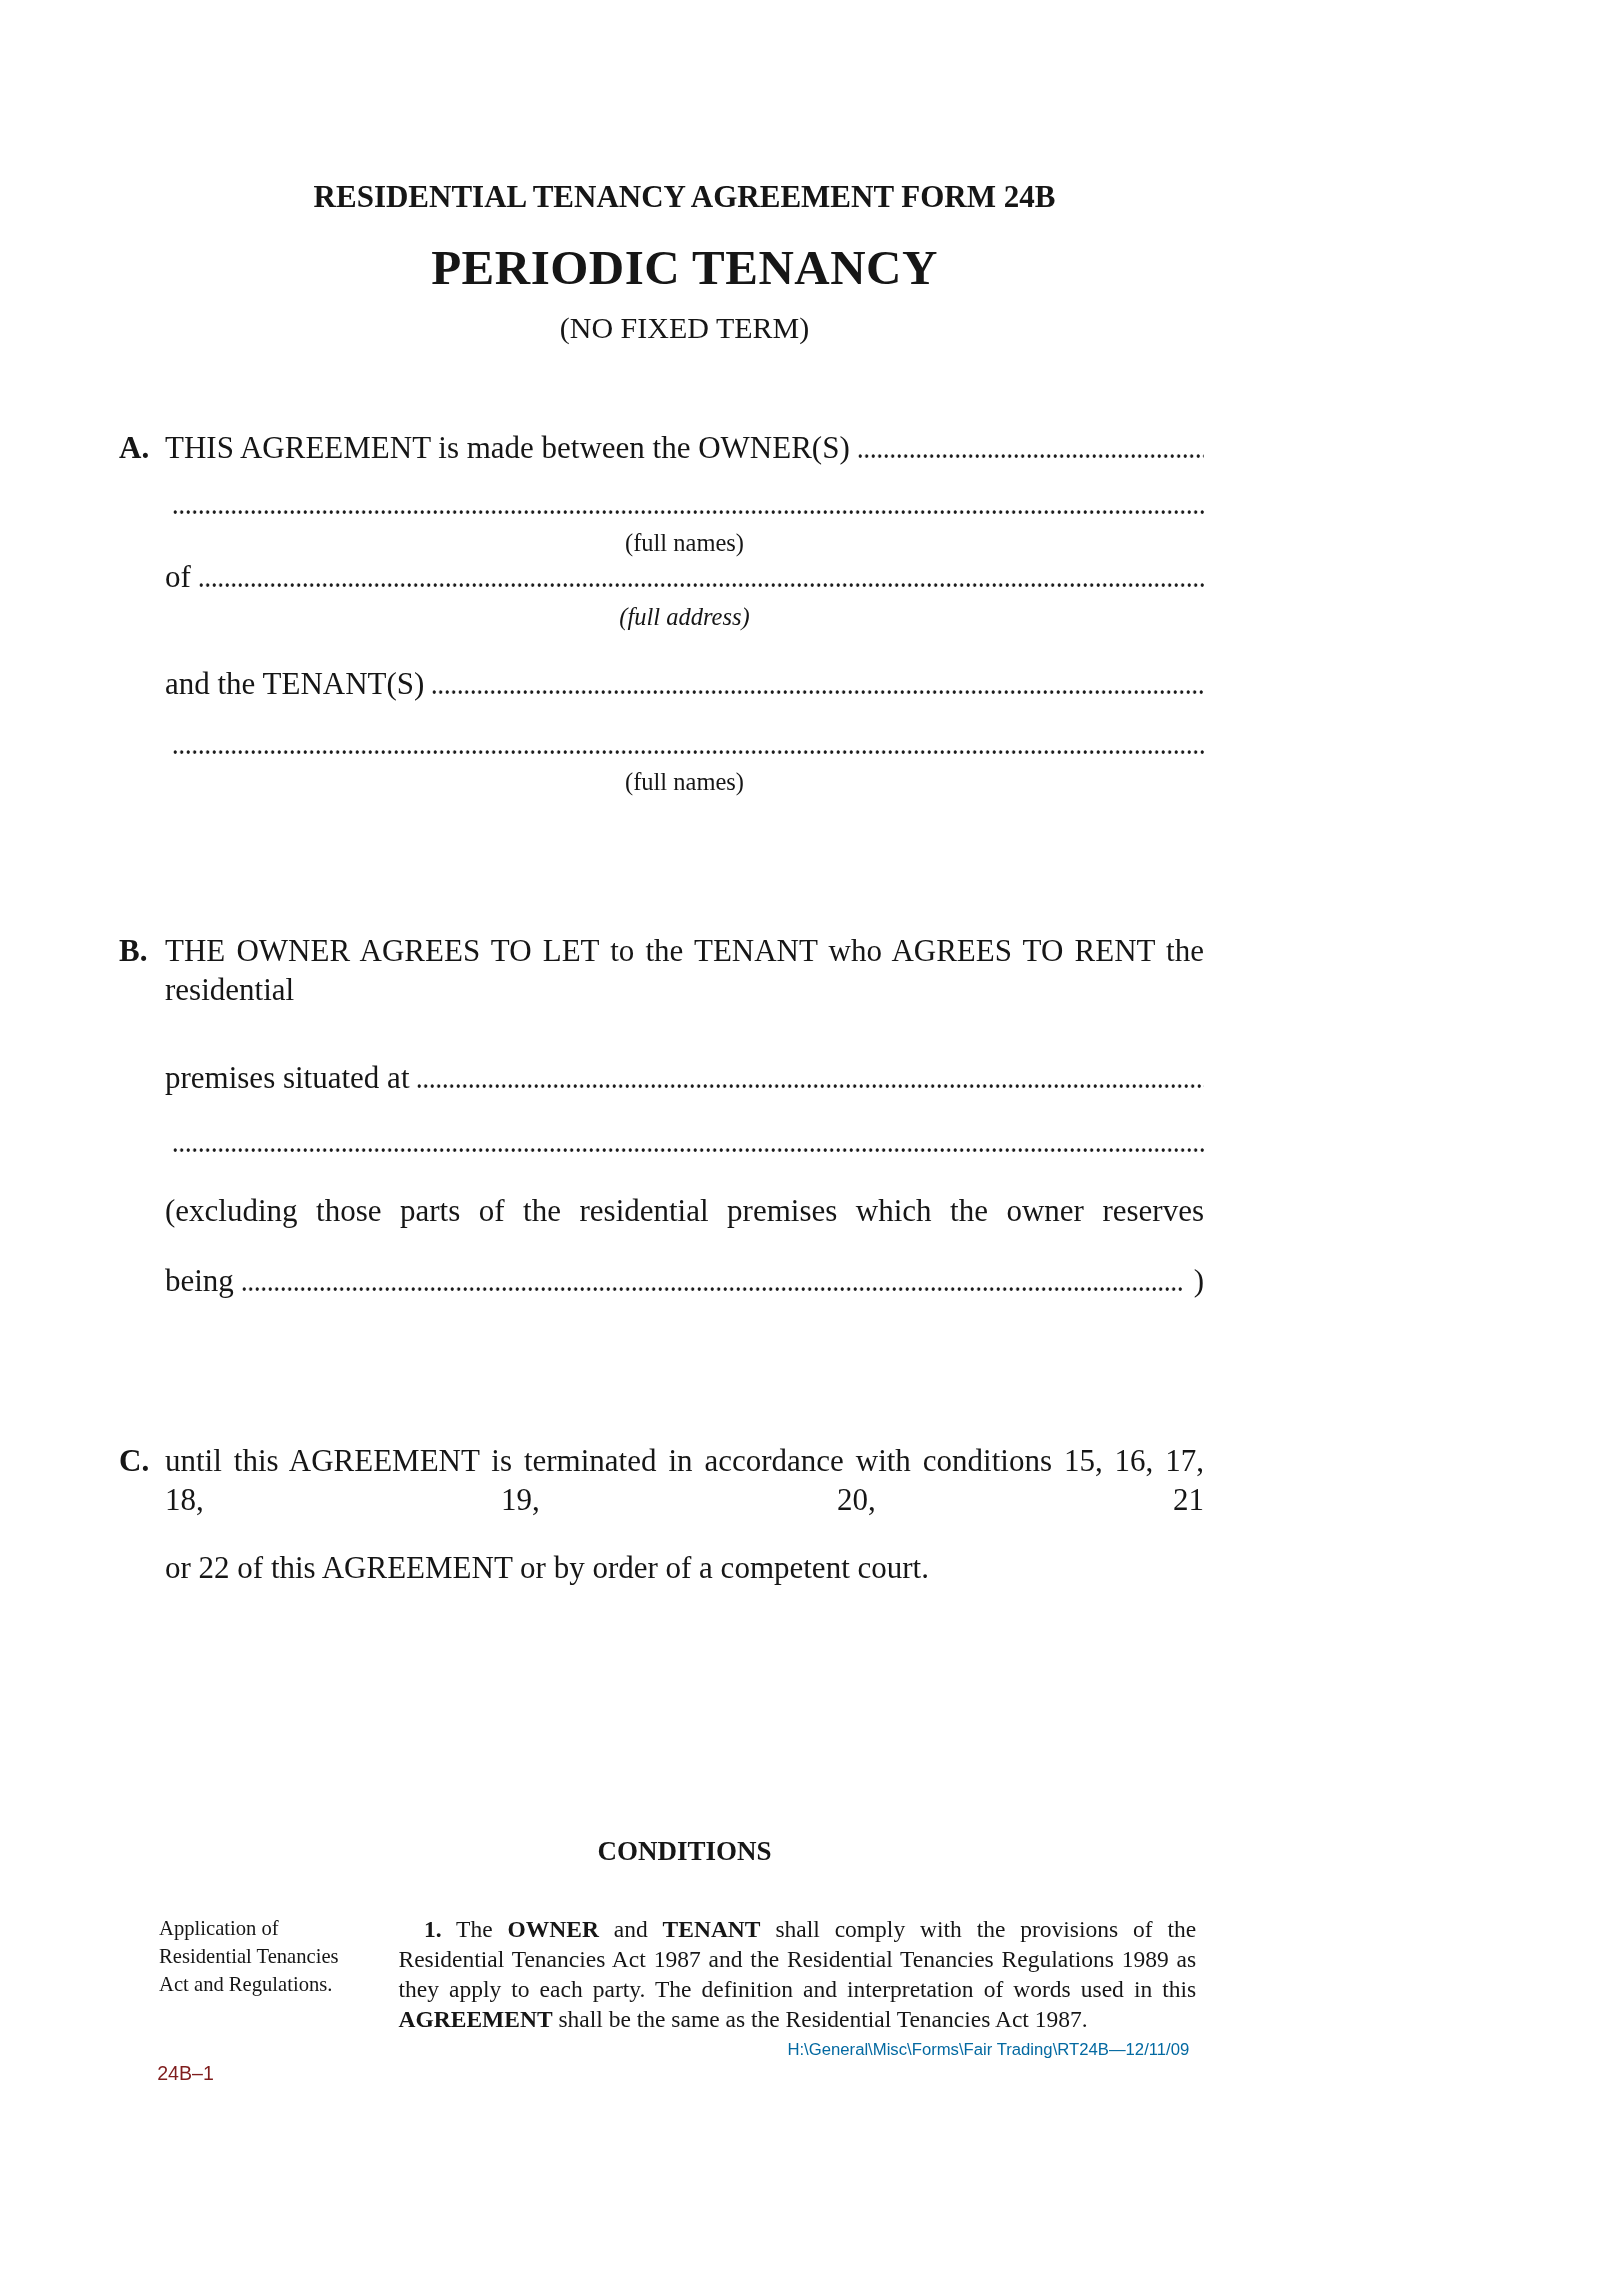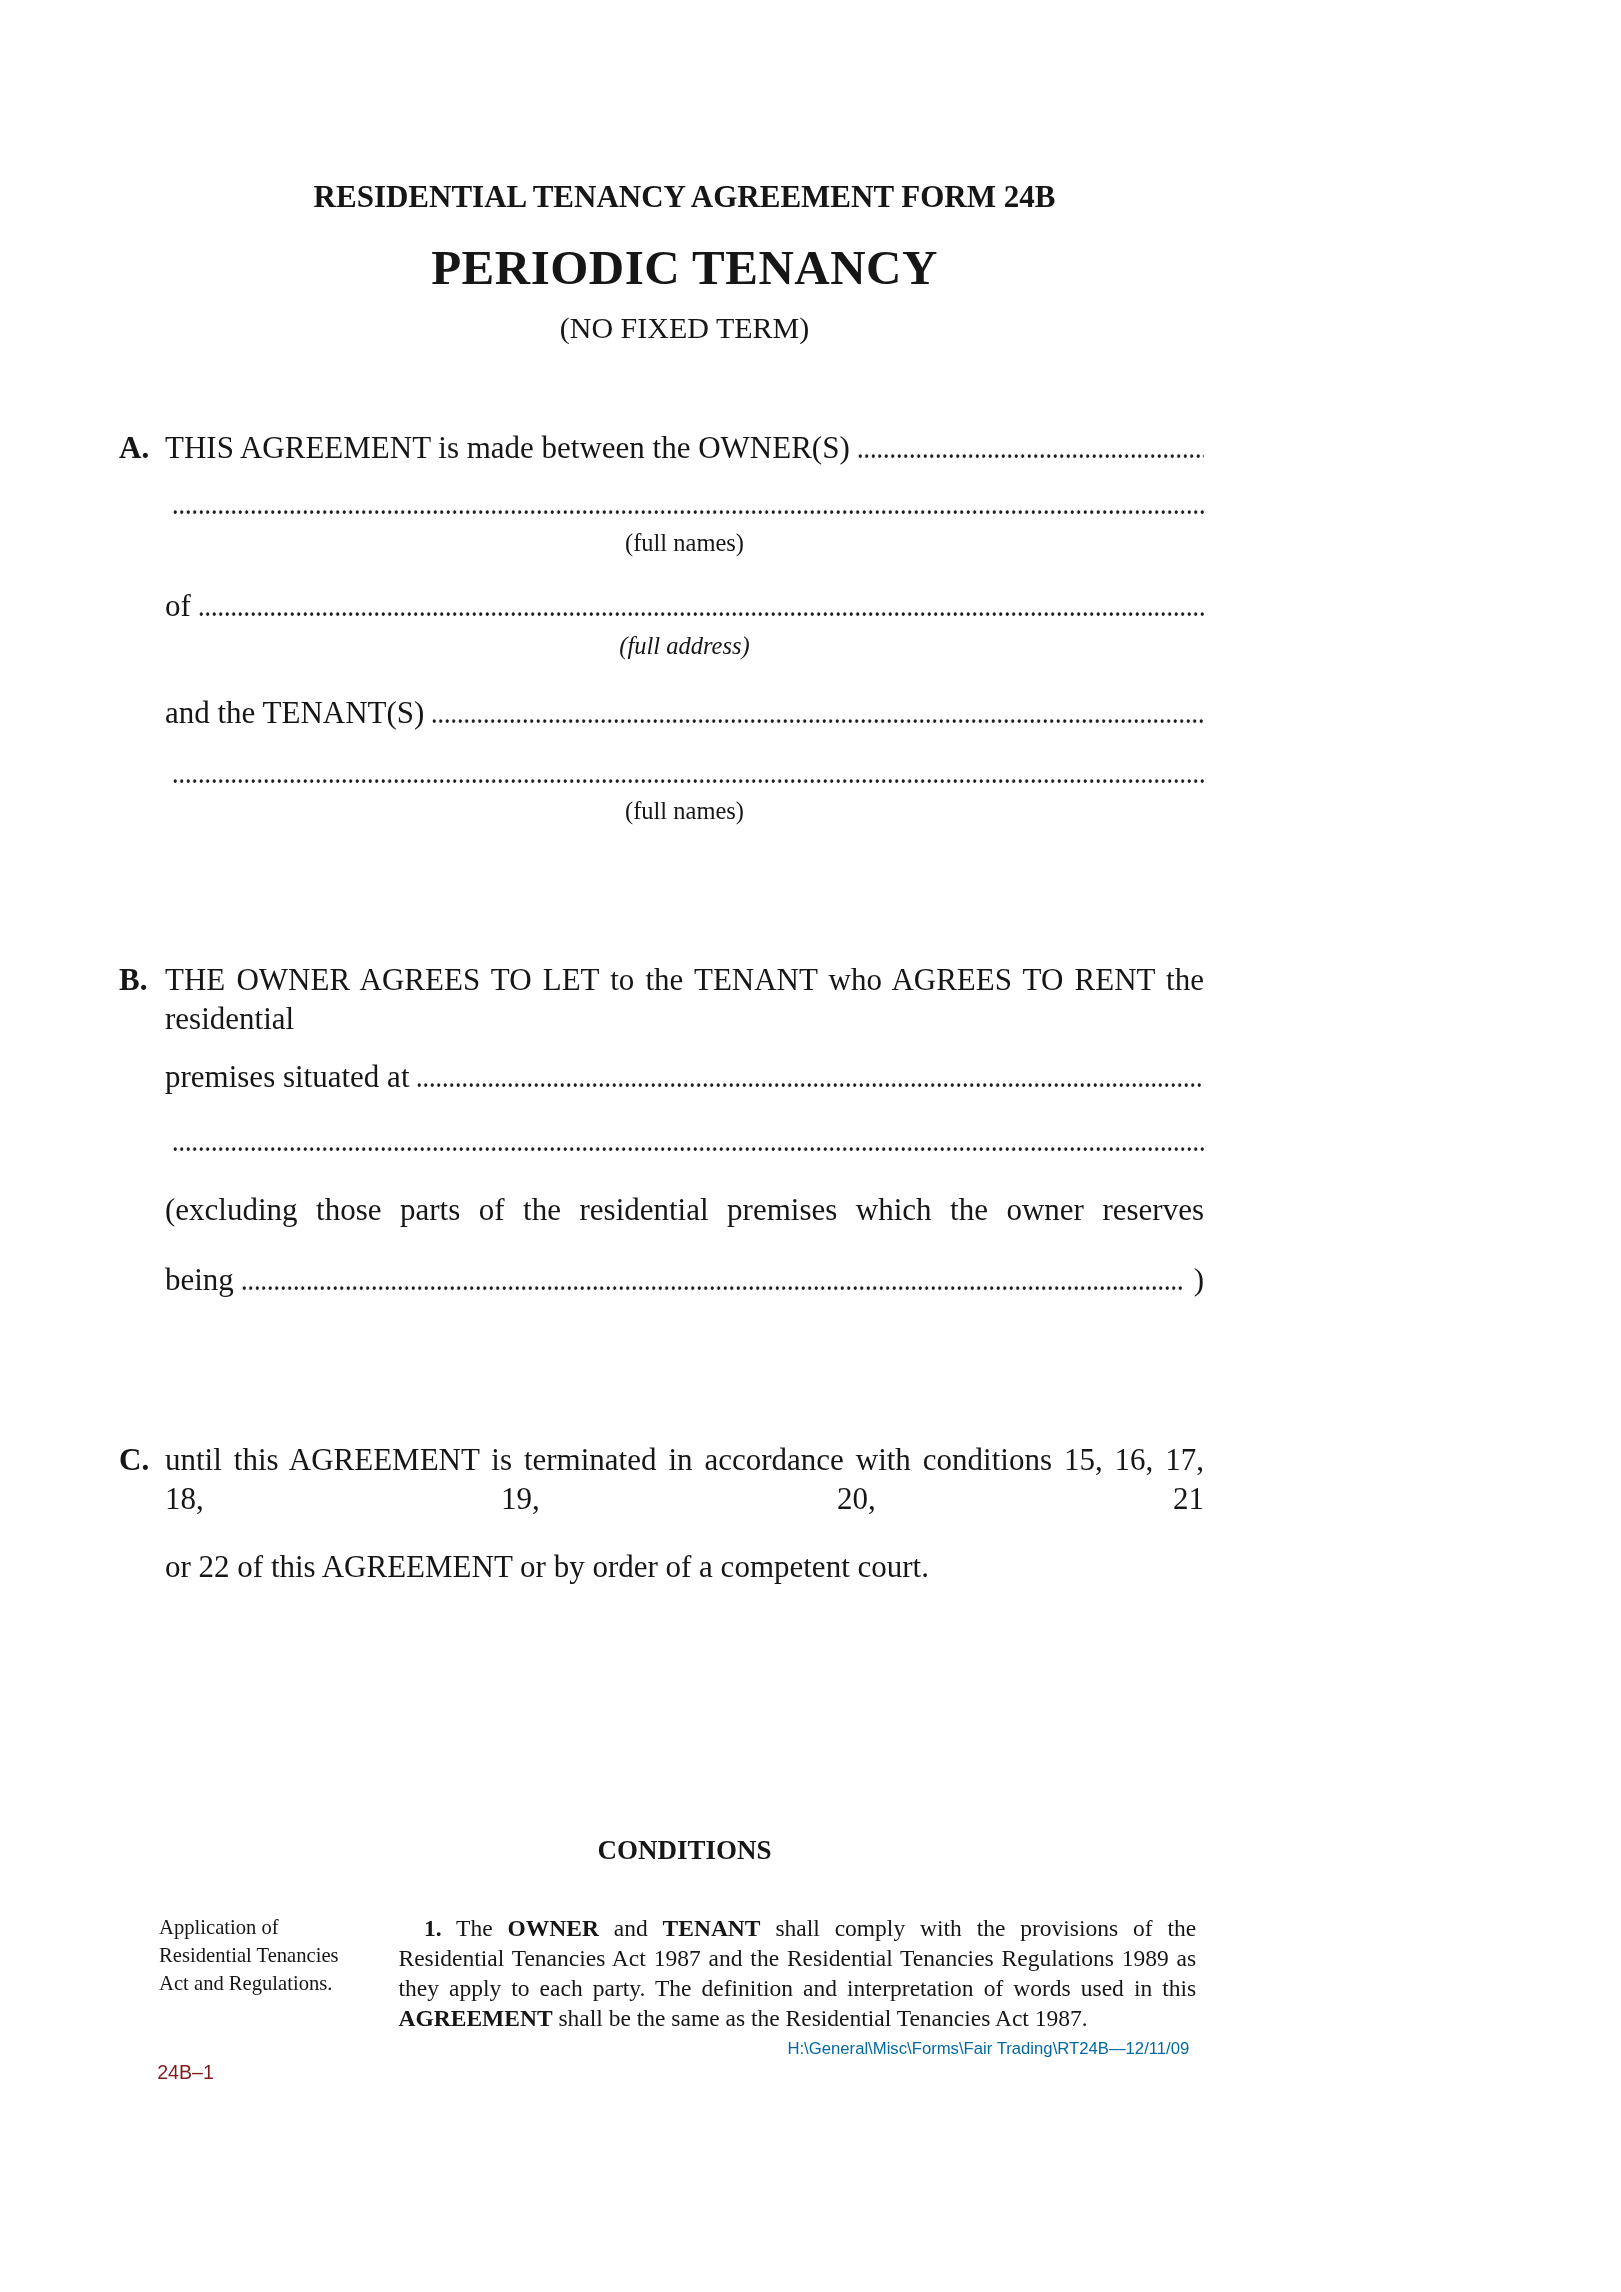--- a/index.html
+++ b/index.html
@@ -55,31 +55,31 @@
   .leader.ml { margin-left: 7.8px; }
   .leader.mr { margin-right: 9.8px; }
   .leader.ml-sm { margin-left: 2px; }
   .dotline-full { height: 3.9px; margin-left: 7.8px; }
 
   .caption { font-size: 24.5px; line-height: 29px; text-align: center; }
 
   .clause-a { margin-top: 82px; }
   .clause-a .dotline-1 { margin-top: 43px; }
   .clause-a .cap-1 { margin-top: 13.7px; }
-  .clause-a .row-of { margin-top: 29px; }
+  .clause-a .row-of { }
   .clause-a .cap-2 { margin-top: 5.9px; font-style: italic; }
   .clause-a .row-tenant { margin-top: 33px; }
   .clause-a .dotline-2 { margin-top: 47px; }
   .clause-a .cap-3 { margin-top: 13.7px; }
 
   .just-line { text-align: justify; text-align-last: justify; }
   .plain-line { text-align: left; }
 
   .clause-b { margin-top: 135px; }
-  .clause-b .row-premises { margin-top: 19px; }
+  .clause-b .row-premises { margin-top: 49px; }
   .clause-b .dotline-3 { margin-top: 51px; }
   .clause-b .row-excluding { margin-top: 39px; }
   .clause-b .row-being { margin-top: 31px; }
 
   .clause-c { margin-top: 141px; }
   .clause-c .grow-a { flex: 2.6 1 0; }
   .clause-c .grow-b { flex: 3.75 1 0; }
   .clause-c .grow-c { flex: 1 1 0; }
   .clause-c .row-until { margin-top: 31px; }
   .clause-c .row-or22 { margin-top: 29px; }

